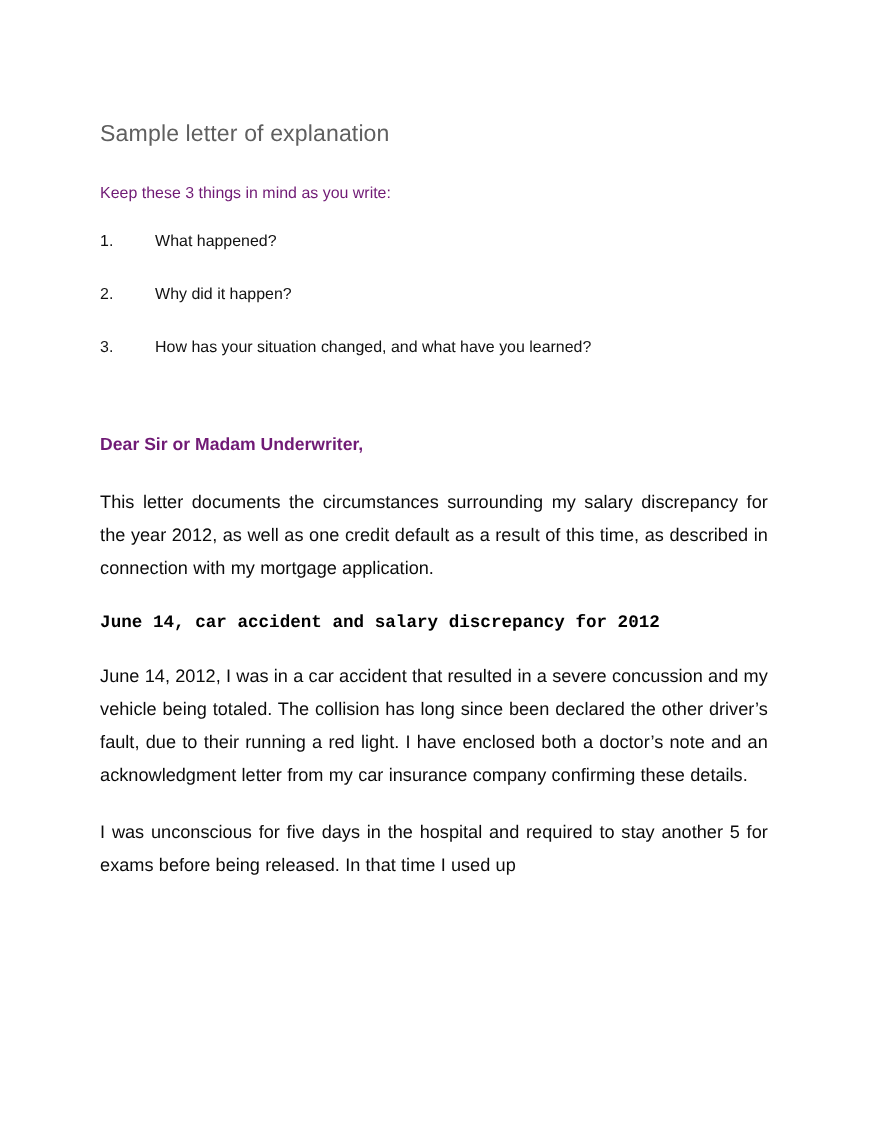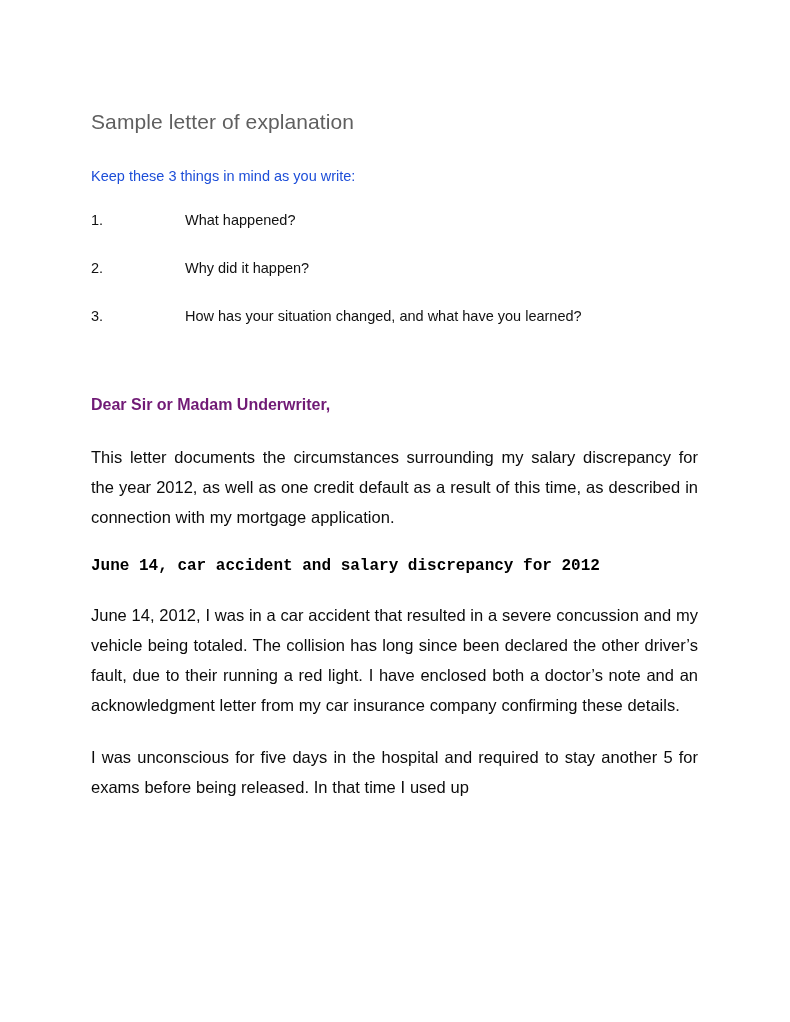--- a/index.html
+++ b/index.html
@@ -31,21 +31,21 @@
   .doc-title {
     font-size: 21px;
     font-weight: 400;
     color: #5f5f5f;
     line-height: 28px;
     margin: 0 0 30px 0;
     letter-spacing: 0.1px;
   }
   .intro-line {
     font-size: 14.5px;
-    color: #1d4ed8;
+    color: #701a75;
     line-height: 20px;
     margin: 0 0 24px 0;
   }
   .num-list {
     margin: 0 0 0 0;
     padding: 0;
     list-style: none;
   }
   .num-item {
     display: flex;
@@ -53,21 +53,20 @@
     color: #111111;
     line-height: 20px;
     margin: 0 0 28px 0;
   }
   .num-item .num {
     width: 50px;
     flex: 0 0 50px;
   }
   .num-item .num-text {
     flex: 1 1 auto;
-    margin-left: 44px;
   }
   .gap-after-list {
     height: 40px;
   }
   .salutation {
     font-size: 16px;
     font-weight: bold;
     color: #701a75;
     line-height: 22px;
     margin: 0 0 26px 0;

